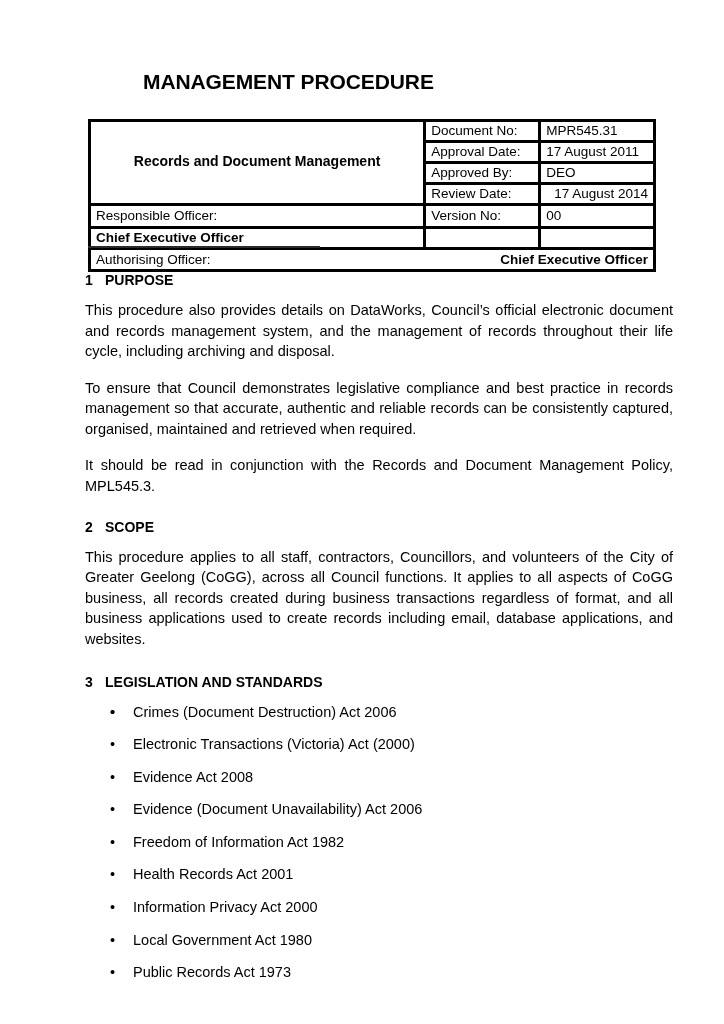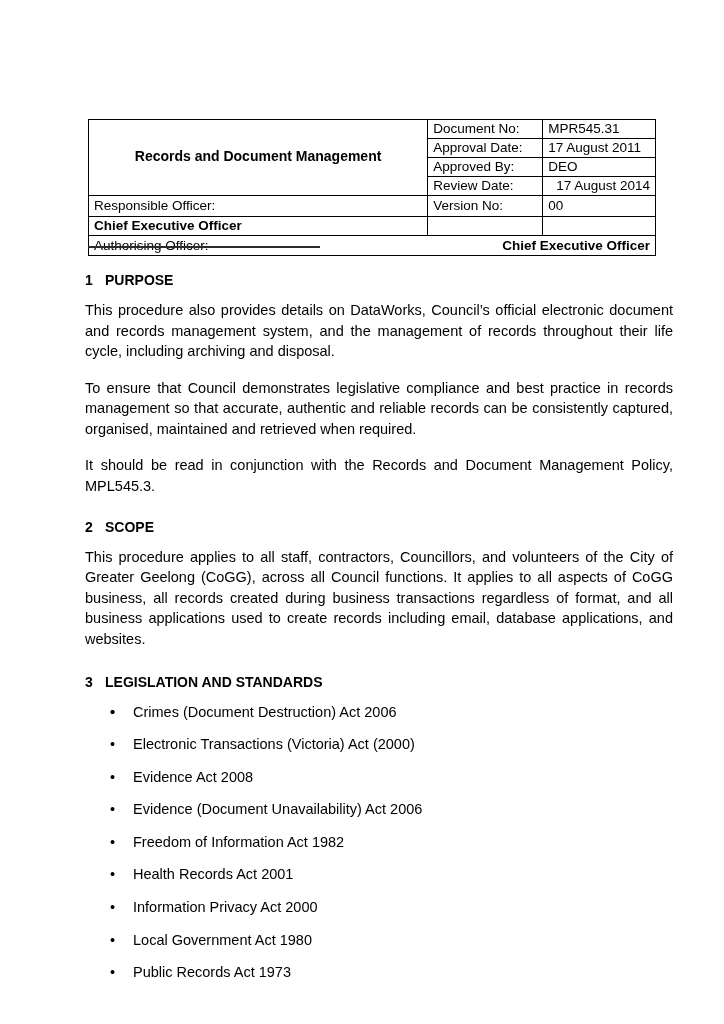--- a/index.html
+++ b/index.html
@@ -57,21 +57,21 @@
   .info-table {
     position: absolute;
     left: 88px;
     top: 119px;
     width: 568px;
     border-collapse: collapse;
     font-size: 13.5px;
     line-height: 1.12;
   }
   .info-table td {
-    border: 1px solid #000000;
+    border: 3px solid #000000;
     padding: 1px 5px 2px 5px;
     vertical-align: middle;
     height: 19px;
   }
   .cell-title {
     text-align: center;
     font-size: 14px;
     font-weight: bold;
     line-height: 1.42;
     padding: 4px 6px 6px 6px !important;
@@ -149,20 +149,21 @@
     line-height: 1.42;
   }
   .bullets li.wide { padding-right: 0px; }
 </style>
 </head>
 <body>
 
 <div class="page">
 
   <div class="header-band">
+    <div class="doc-title">MANAGEMENT PROCEDURE</div>
 
   </div>
 
   <table class="info-table">
     <tbody>
       <tr>
         <td rowspan="4" class="cell-title">Records and Document Management</td>
         <td class="c-label">Document No:</td>
         <td class="c-value">MPR545.31</td>
       </tr>

